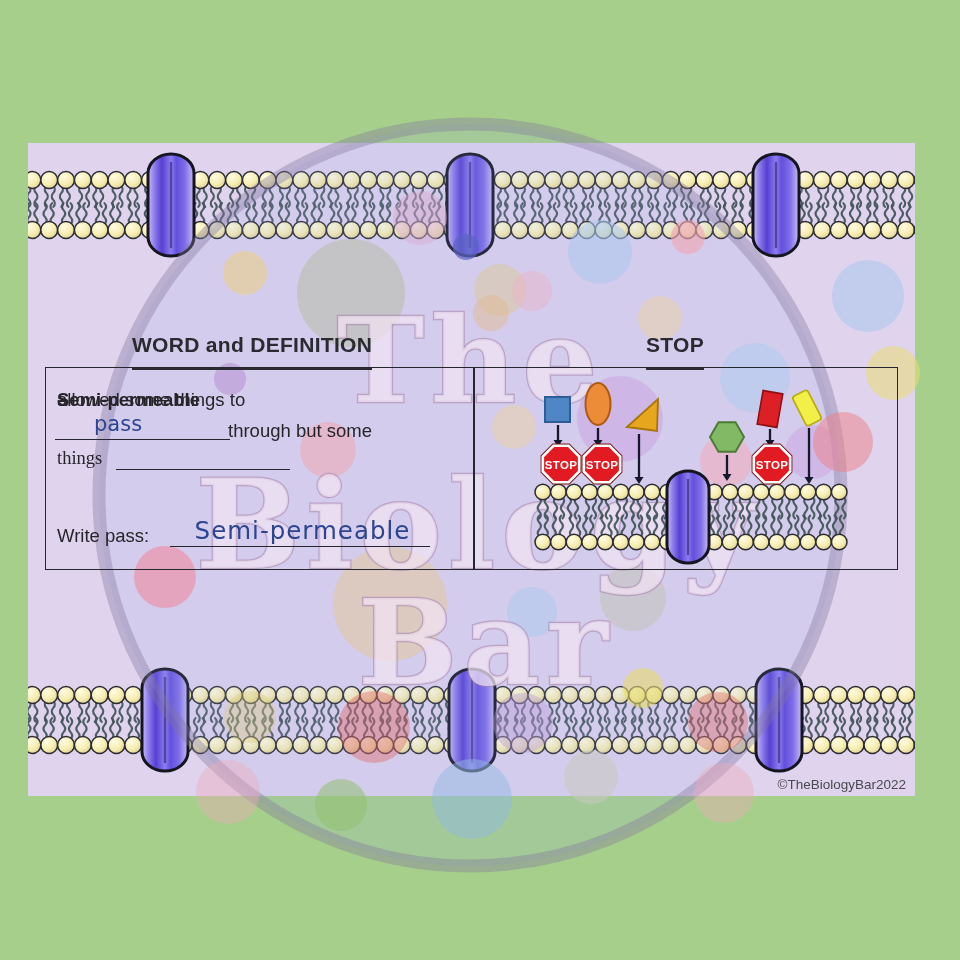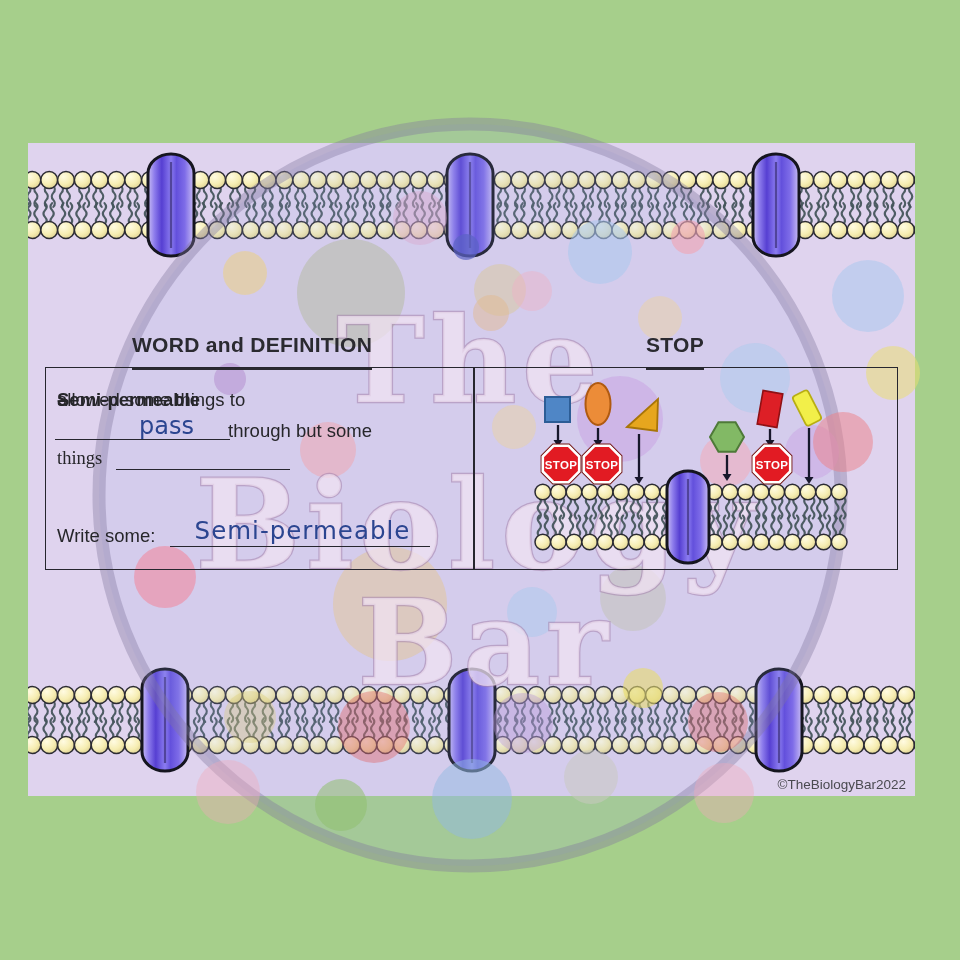--- a/index.html
+++ b/index.html
@@ -11,21 +11,21 @@
   .hdr{position:absolute;font-weight:bold;font-size:21px;color:#2a2a30;border-bottom:2.2px solid #2a2a30;padding-bottom:11px;letter-spacing:.3px;}
   .hdr-word{left:104px;top:190px;}
   .hdr-image{left:618px;top:190px;}
   .tablebox{position:absolute;left:17px;top:224px;width:851px;height:201px;border:1.8px solid #26262e;}
   .divider{position:absolute;left:427px;top:0;width:1.8px;height:100%;background:#26262e;}
   .def-cell{position:absolute;left:0;top:0;width:427px;height:201px;font-size:18.5px;color:#26262a;}
   .def-cell span,.def-cell div.line{position:absolute;white-space:nowrap;}
   .l1{position:absolute;left:11px;top:21px;width:412px;white-space:nowrap;}
   .bold{font-weight:bold;}
   .ans{font-family:"DejaVu Sans",sans-serif;}
-  .ans1{left:48px;top:44px;width:100px;text-align:right;font-size:24px;}
+  .ans1{left:48px;top:44px;width:100px;text-align:left;font-size:21px;}
   .l2rest{left:182px;top:52px;}
   .l3things{left:11px;top:80px;font-family:Liberation Serif, serif;}
   .ans2{left:72px;top:74px;font-size:22px;}
   .l4label{left:11px;top:157px;}
   .ans3{left:134px;top:148px;width:245px;text-align:center;font-size:24.5px;letter-spacing:1px;}
   .blank{position:absolute;border-top:1.9px solid #26262e;height:0;}
   .blank1{left:9px;top:71px;width:175px;}
   .blank2{left:70px;top:101px;width:174px;}
   .blank3{left:124px;top:178px;width:260px;}
   .img-svg{position:absolute;left:429px;top:0;}
@@ -788,21 +788,21 @@
               <span>Semi-permeable</span> 
               <span>–</span>
             </span> 
             <span>allowed some things to</span>
           </div>
         <span class="ans ans1" style="color: rgb(43, 69, 144);">pass</span>
         <div class="blank blank1"></div>
         <span class="l2rest">through but some</span>
         <span class="l3things">things</span>
         <div class="blank blank2"></div>
-        <span class="l4label">Write some:</span>
+        <span class="l4label">Write pass:</span>
         <span class="ans ans3" style="color: rgb(43, 69, 144);">Semi-permeable</span>
         <div class="blank blank3"></div>
       </div>
 
       <svg class="img-svg" id="imgSvg" width="422" height="201" viewBox="0 0 422 201">
           <defs>
             <radialGradient id="headGradi" cx="0.35" cy="0.3" r="0.85">
               <stop offset="0%" stop-color="#fffbe2"></stop>
               <stop offset="55%" stop-color="#f6edb2"></stop>
               <stop offset="100%" stop-color="#d8ca88"></stop>

